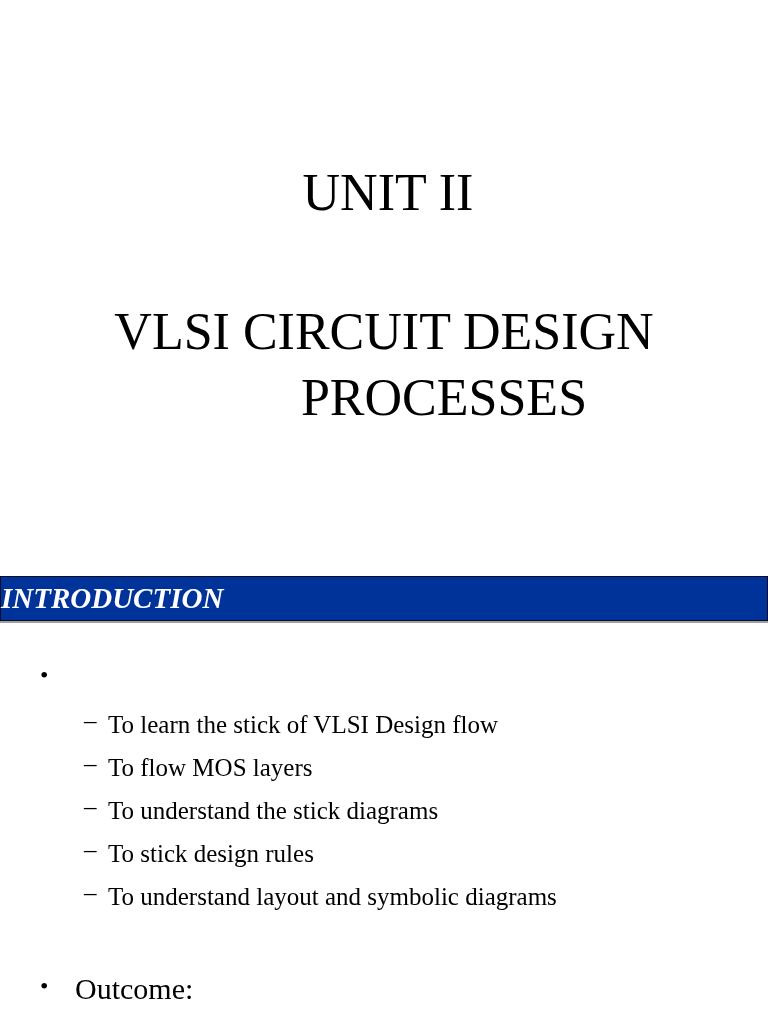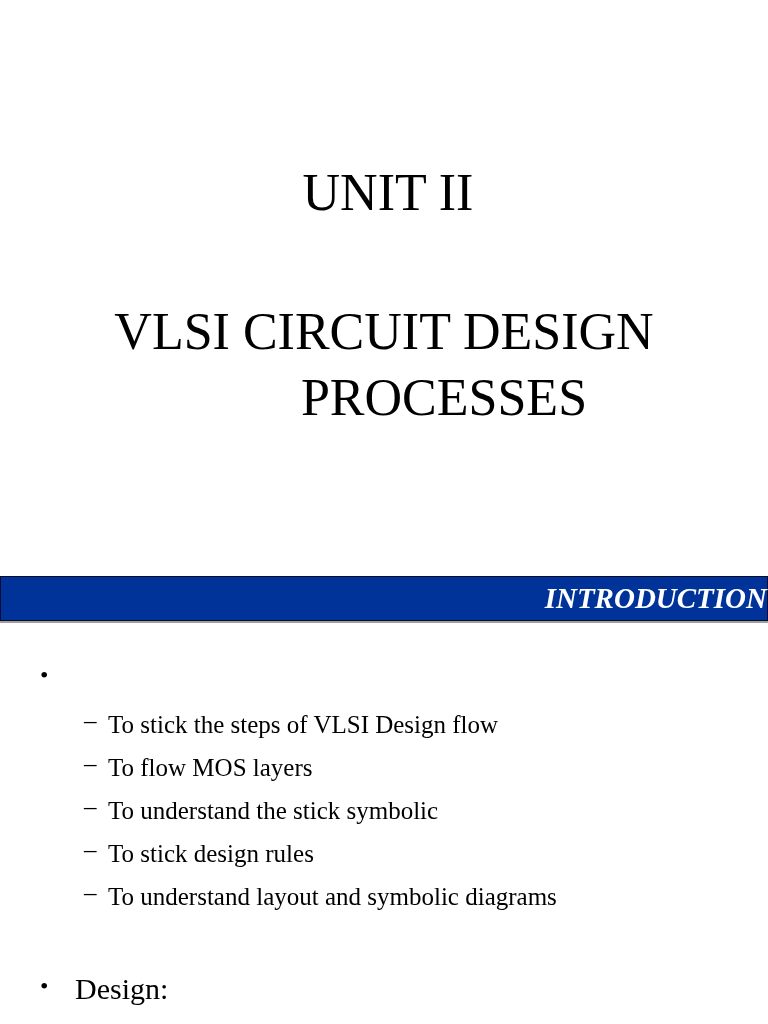--- a/index.html
+++ b/index.html
@@ -32,21 +32,21 @@
       position: absolute;
       left: 0;
       top: 576px;
       width: 766px;
       height: 43px;
       background: #003399;
       border: 1px solid #0a0a2a;
       box-shadow: 0 2px 0 #a0a0a0;
       display: flex;
       align-items: center;
-      justify-content: flex-end;
+      justify-content: flex-start;
     }
     .banner-text {
       color: #ffffff;
       font-style: italic;
       font-weight: bold;
       font-size: 29px;
       letter-spacing: 0px;
     }
     .bullet-l1 {
       position: absolute;
@@ -84,35 +84,35 @@
 <div class="banner">
   <span class="banner-text">INTRODUCTION</span>
 </div>
 
 <div class="bullet-l1" style="top:660px;">
   <span class="dot">•</span>
 </div>
 
 <div class="bullet-l2" style="top:709px;">
   <span class="dash">–</span>
-  <span>To stick the steps of VLSI Design flow</span>
+  <span>To learn the stick of VLSI Design flow</span>
 </div>
 <div class="bullet-l2" style="top:752px;">
   <span class="dash">–</span>
   <span>To flow MOS layers</span>
 </div>
 <div class="bullet-l2" style="top:795px;">
   <span class="dash">–</span>
-  <span>To understand the stick symbolic</span>
+  <span>To understand the stick diagrams</span>
 </div>
 <div class="bullet-l2" style="top:838px;">
   <span class="dash">–</span>
   <span>To stick design rules</span>
 </div>
 <div class="bullet-l2" style="top:881px;">
   <span class="dash">–</span>
   <span>To understand layout and symbolic diagrams</span>
 </div>
 
 <div class="bullet-l1" style="top:971px;">
   <span class="dot">•</span>
-  <span>Design:</span>
+  <span>Outcome:</span>
 </div>
 
 </body></html>

